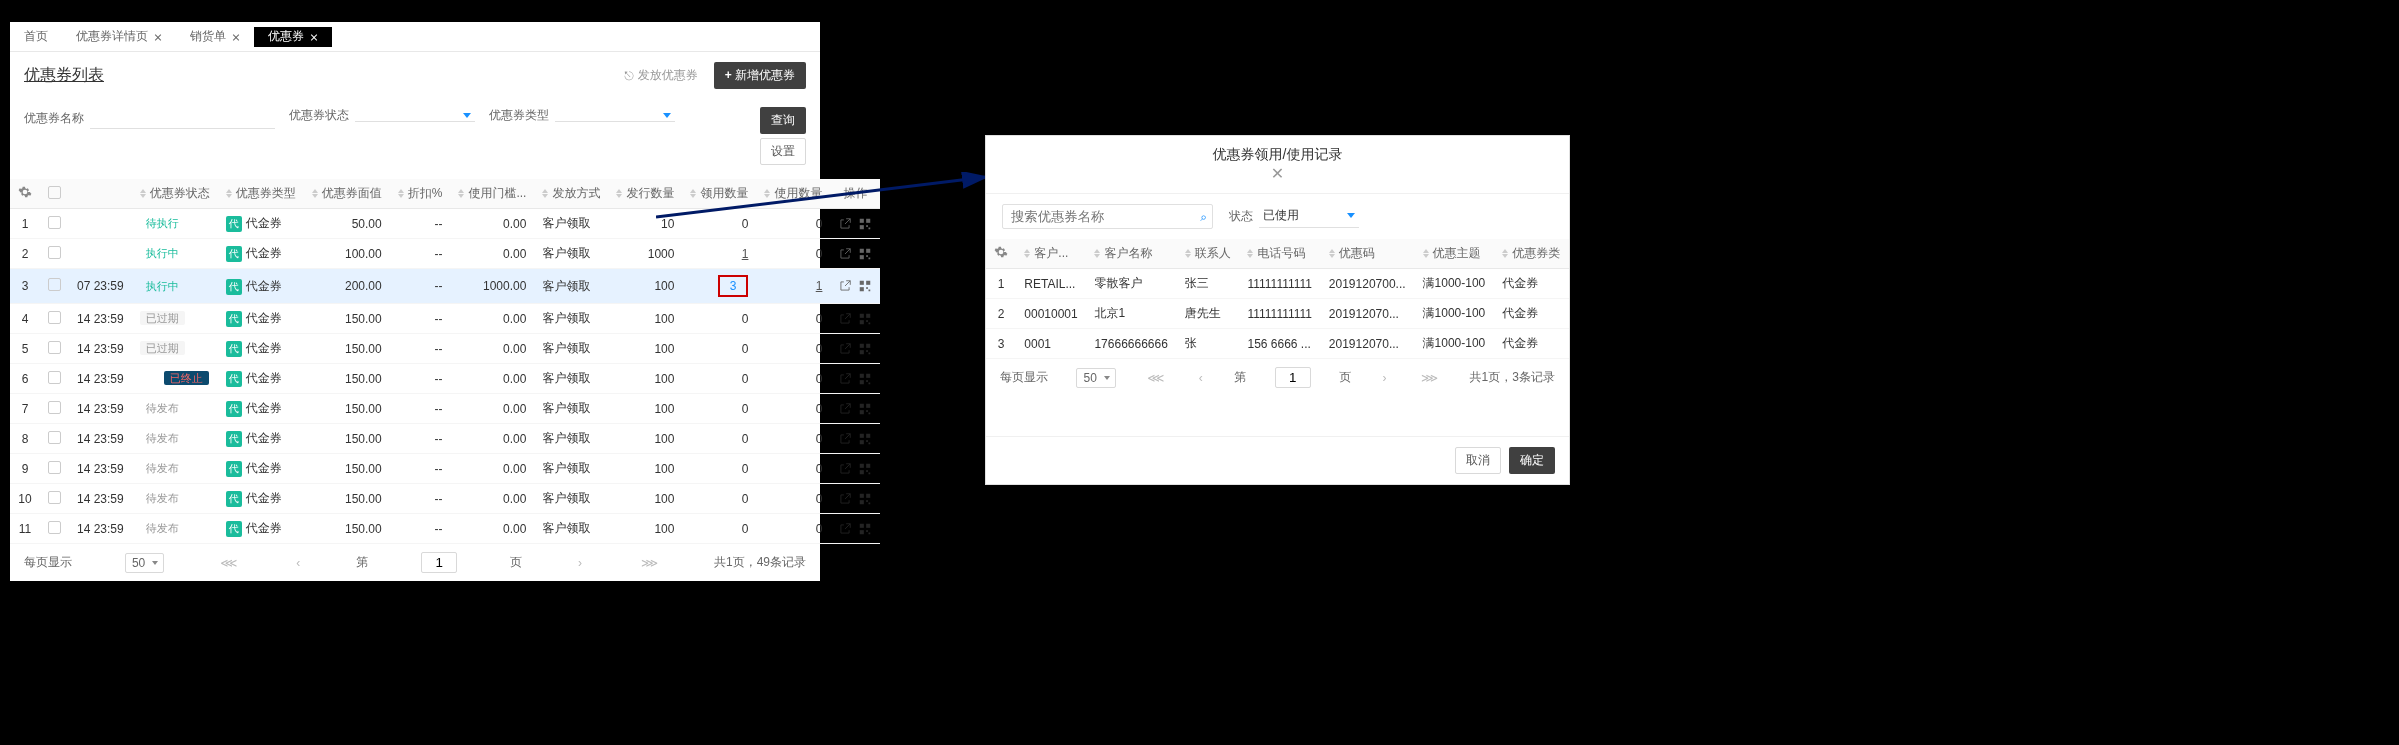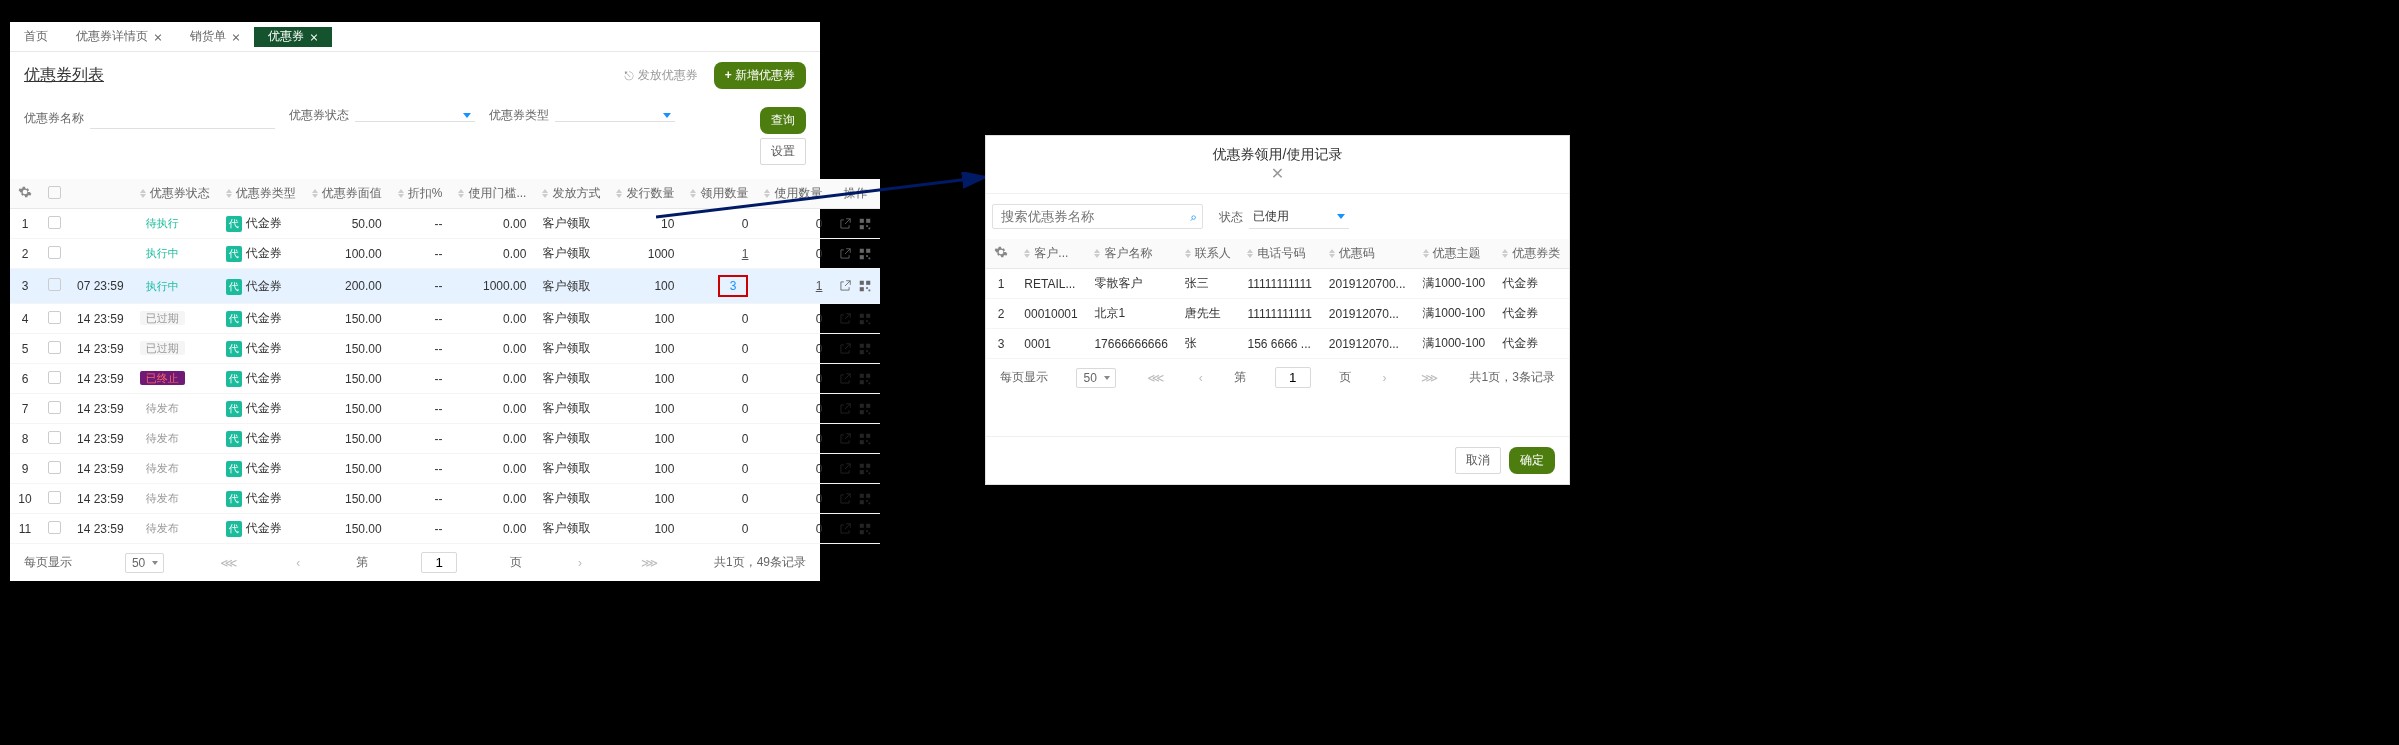--- a/index.html
+++ b/index.html
@@ -3,32 +3,32 @@
   <meta charset="utf-8">
   <style>
     * { box-sizing: border-box; margin: 0; padding: 0; }
     body { font-family: "Microsoft YaHei", -apple-system, sans-serif; font-size: 12px; color: #333; background: #000; width: 2399px; height: 745px; position: relative; }
     
     .panel-left { position: absolute; left: 10px; top: 22px; width: 810px; background: #fff; }
     .panel-right { position: absolute; left: 985px; top: 135px; width: 585px; background: #fff; border: 1px solid #e0e0e0; }
     
     .tabs { display: flex; border-bottom: 1px solid #e8e8e8; height: 30px; align-items: center; }
     .tab { padding: 0 14px; height: 20px; display: flex; align-items: center; gap: 6px; color: #666; cursor: pointer; }
-    .tab.active { background: #14532d; color: #fff; }
+    .tab.active { background: #000000; color: #fff; }
     .tab-close { width: 8px; height: 8px; display: inline-block; position: relative; }
     .tab-close::before, .tab-close::after { content:''; position:absolute; width:8px; height:1px; background:currentColor; top:4px; left:0; }
     .tab-close::before { transform: rotate(45deg); }
     .tab-close::after { transform: rotate(-45deg); }
     
     .page-header { display: flex; justify-content: space-between; align-items: center; padding: 10px 14px; }
     .page-title { font-size: 16px; font-weight: 500; text-decoration: underline; }
     .header-actions { display: flex; gap: 6px; align-items: center; }
     .btn { padding: 4px 10px; border-radius: 2px; font-size: 12px; cursor: pointer; border: 1px solid transparent; }
     .btn-link { color: #999; background: none; border: none; display: flex; align-items: center; gap: 4px; }
-    .btn-primary { background: #4d7c0f; color: #fff; border-radius: 8px; }
+    .btn-primary { background: #404040; color: #fff; }
     .btn-default { background: #fff; border: 1px solid #d9d9d9; color: #555; }
     .plus-icon { font-weight: bold; }
     
     .search-bar { display: flex; padding: 8px 14px 14px; gap: 14px; align-items: flex-start; }
     .search-group { display: flex; align-items: center; gap: 6px; }
     .search-label { color: #666; white-space: nowrap; }
     .search-input { border: none; border-bottom: 1px solid #e0e0e0; padding: 3px 4px; min-width: 140px; outline: none; }
     .search-select { border: none; border-bottom: 1px solid #e0e0e0; padding: 3px 4px; min-width: 120px; display: flex; justify-content: space-between; align-items: center; color: #999; }
     .chevron-down { width: 0; height: 0; border-left: 4px solid transparent; border-right: 4px solid transparent; border-top: 5px solid #1890ff; }
     .search-btns { display: flex; flex-direction: column; gap: 4px; margin-left: auto; }
@@ -45,21 +45,21 @@
     .gear-icon svg { width: 100%; height: 100%; fill: #888; }
     .sort-icons { display: inline-flex; flex-direction: column; vertical-align: middle; margin-right: 4px; gap: 1px; }
     .sort-up, .sort-down { width: 0; height: 0; border-left: 3px solid transparent; border-right: 3px solid transparent; }
     .sort-up { border-bottom: 4px solid #ccc; }
     .sort-down { border-top: 4px solid #ccc; }
     
     .status-badge { padding: 1px 6px; border-radius: 2px; font-size: 11px; }
     .status-pending { color: #1abc9c; }
     .status-running { color: #1abc9c; }
     .status-expired { background: #f5f5f5; color: #999; }
-    .status-stopped { background: #701a75; color: #f56565; }
+    .status-stopped { background: #0c4a6e; color: #f56565; margin-left: 24px; }
     .status-unpub { color: #999; }
     
     .type-icon { display: inline-flex; width: 16px; height: 16px; background: #1abc9c; color: #fff; border-radius: 2px; align-items: center; justify-content: center; font-size: 10px; margin-right: 4px; }
     
     .claim-box { border: 2px solid #cc0000; padding: 2px 10px; display: inline-block; color: #1890ff; }
     .claim-link { color: #555; text-decoration: underline; }
     
     .action-icons { display: flex; gap: 6px; justify-content: center; }
     .action-icon { width: 14px; height: 14px; display: inline-block; }
     .action-icon.disabled { opacity: 0.35; }
@@ -68,21 +68,21 @@
     .pager-select { border: 1px solid #d9d9d9; padding: 2px 18px 2px 6px; border-radius: 2px; position: relative; }
     .pager-select::after { content:''; position:absolute; right:5px; top:50%; transform:translateY(-50%); width:0;height:0; border-left:3px solid transparent; border-right:3px solid transparent; border-top:4px solid #888; }
     .pager-input { border: 1px solid #d9d9d9; width: 36px; text-align: center; padding: 2px; border-radius: 2px; }
     .pager-nav { color: #bbb; padding: 0 3px; cursor: pointer; }
     
     .arrow-annotation { position: absolute; left: 656px; top: 172px; pointer-events: none; }
     
     .modal-header { display: flex; justify-content: space-between; align-items: center; padding: 10px 14px; border-bottom: 1px solid #f0f0f0; flex-direction: column; }
     .modal-title { font-size: 14px; }
     .modal-close { font-size: 16px; color: #999; cursor: pointer; }
-    .modal-search { display: flex; padding: 10px 6px; gap: 16px; align-items: flex-end; }
+    .modal-search { display: flex; padding: 10px 16px; gap: 16px; align-items: flex-start; }
     .modal-search-input { border: 1px solid #e0e0e0; border-radius: 2px; padding: 4px 24px 4px 8px; position: relative; }
     .search-ico { position: absolute; right: 6px; top: 50%; transform: translateY(-50%); color: #1890ff; }
     .modal-footer { display: flex; justify-content: flex-end; padding: 10px 14px; gap: 8px; border-top: 1px solid #f0f0f0; margin-top: 40px; }
     
     .external-link-icon svg { width: 14px; height: 14px; fill: none; stroke: #666; stroke-width: 1.5; }
     .qr-icon svg { width: 14px; height: 14px; fill: #666; }
   </style>
 </head>
 <body>
 

